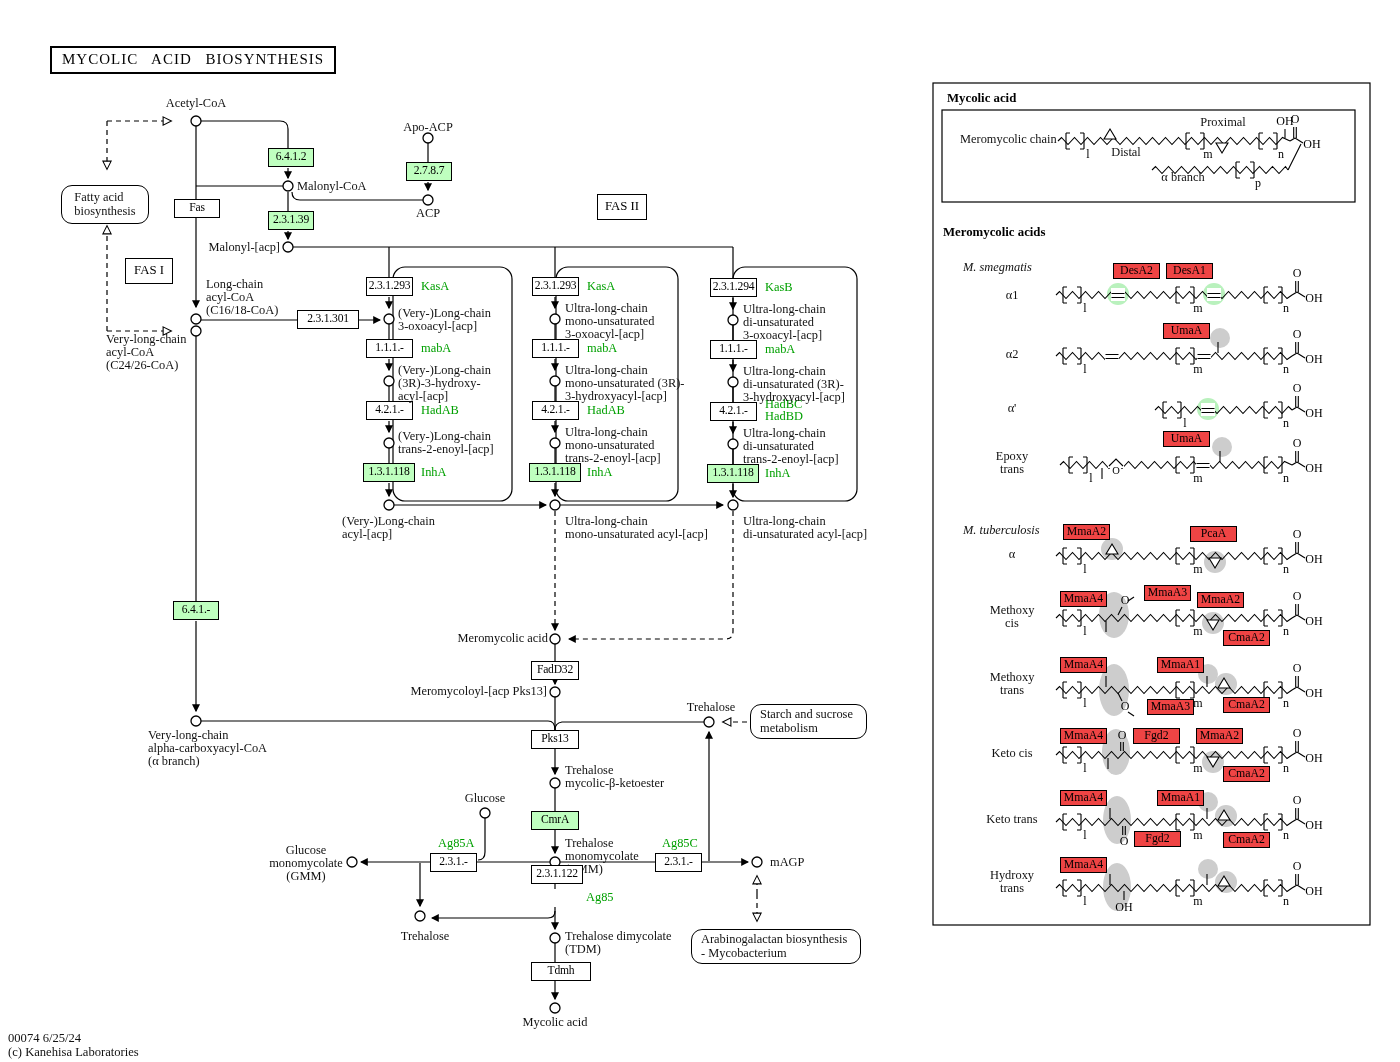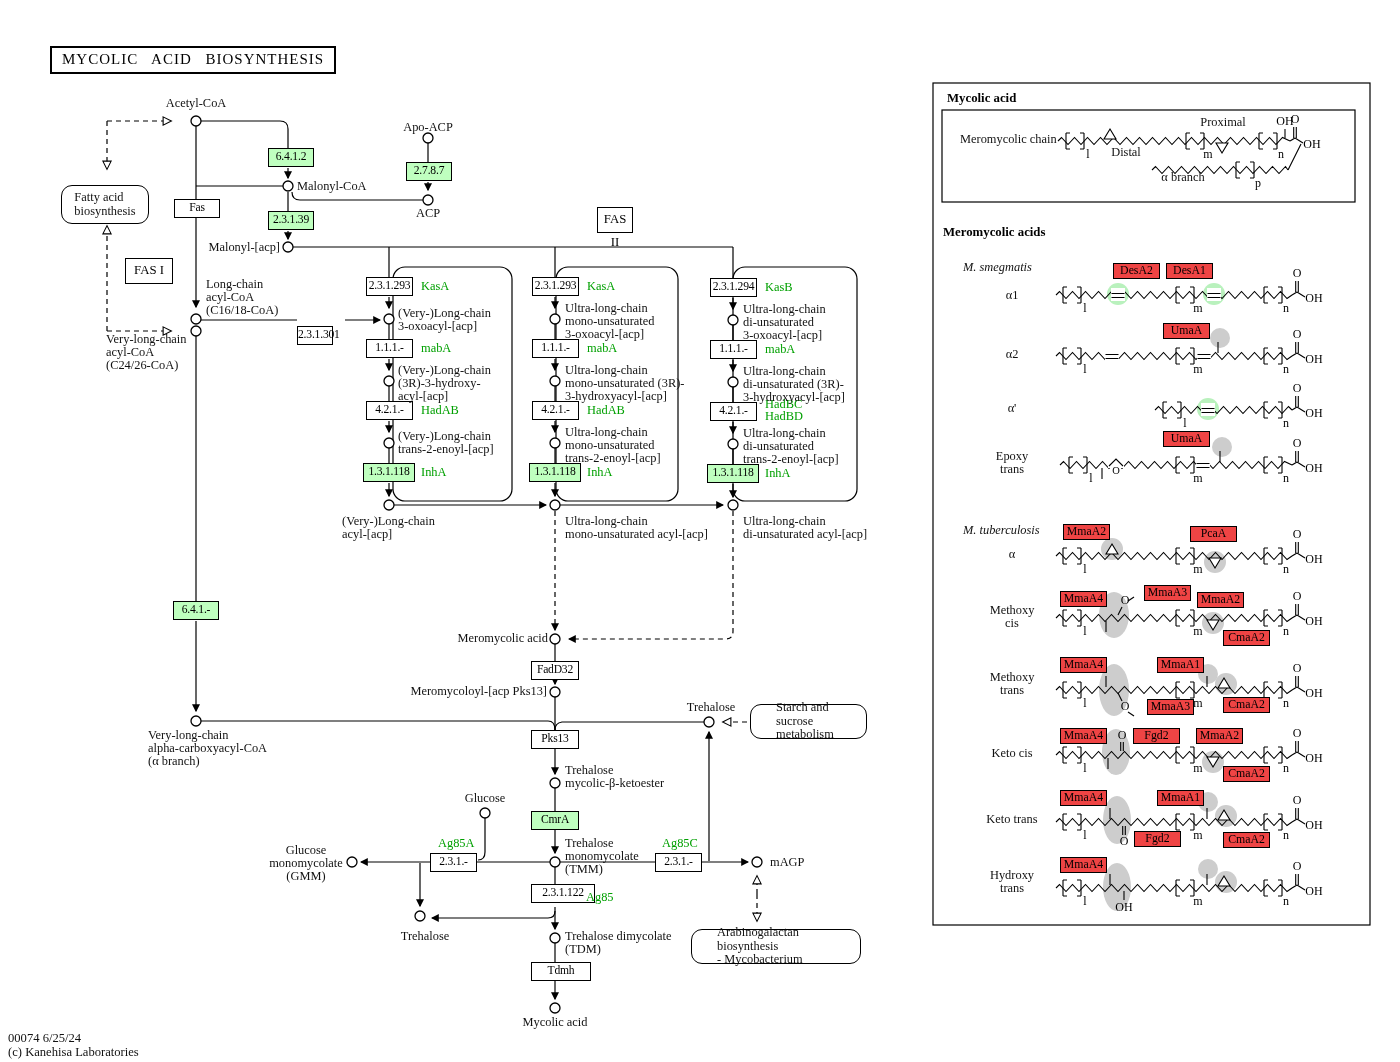--- a/index.html
+++ b/index.html
@@ -7,21 +7,21 @@
   svg{position:absolute;left:0;top:0}
   .lbl{position:absolute;font:12.4px/12.8px "Liberation Serif",serif;color:#111;white-space:pre-line}
   .c{transform:translateX(-50%);text-align:center}
   .r{transform:translateX(-100%);text-align:right}
   .ebox{position:absolute;box-sizing:border-box;height:19px;border:1.2px solid #000;background:#fff;font:11.6px/16px "Liberation Serif",serif;text-align:center;color:#000;letter-spacing:-0.2px}
   .green{background:#bfffbf}
   .tall{height:26px;line-height:23px;font-size:12.8px;letter-spacing:0}
   .gene{position:absolute;font:12.4px/12.8px "Liberation Serif",serif;color:#00a000}
   .plink{position:absolute;box-sizing:border-box;border:1.3px solid #000;border-radius:11px;background:#fff;font:12.4px/13.4px "Liberation Serif",serif;display:flex;align-items:center;white-space:pre-line;color:#111}
   .ctr{justify-content:center;text-align:left}
-  .lft{padding-left:25px}
+  .lft{padding-left:9px}
   .rbox{position:absolute;box-sizing:border-box;width:47px;height:16px;border:1.1px solid #000;background:#ef4444;font:11.8px/13.5px "Liberation Serif",serif;text-align:center;color:#000}
   .hdr{position:absolute;font:bold 12.8px "Liberation Serif",serif;color:#000}
   .sp{position:absolute;font:italic 12.4px "Liberation Serif",serif;color:#111}
   .rowlbl{position:absolute;font:12.4px/13px "Liberation Serif",serif;transform:translateX(-50%);text-align:center;color:#111}
   .title{position:absolute;border:2px solid #000;font:15px "Liberation Serif",serif;letter-spacing:1px;word-spacing:9px;padding:3px 10px 4px;background:#fff;color:#000}
   .ftr{position:absolute;font:12.6px/13.8px "Liberation Serif",serif;white-space:pre-line;color:#111}
 </style>
 </head>
 <body>
 
@@ -360,31 +360,31 @@
 
   <div class="lbl c" style="left:196px;top:97px">Acetyl-CoA</div>
   <div class="lbl c" style="left:428px;top:121px">Apo-ACP</div>
   <div class="lbl" style="left:297px;top:180px">Malonyl-CoA</div>
   <div class="lbl c" style="left:428px;top:207px">ACP</div>
   <div class="lbl r" style="left:280px;top:241px">Malonyl-[acp]</div>
   <div class="plink ctr" style="left:61px;top:185px;width:88px;height:39px">Fatty acid
 biosynthesis</div>
   <div class="ebox" style="left:174px;top:199px;width:46px">Fas</div>
   <div class="ebox tall" style="left:125px;top:258px;width:48px">FAS I</div>
-  <div class="ebox tall" style="left:597px;top:207px;width:36px">FAS II</div>
+  <div class="ebox tall" style="left:597px;top:194px;width:50px">FAS II</div>
   <div class="lbl" style="left:206px;top:278px">Long-chain
 acyl-CoA
 (C16/18-CoA)</div>
   <div class="lbl" style="left:106px;top:333px">Very-long-chain
 acyl-CoA
 (C24/26-CoA)</div>
   <div class="ebox green" style="left:268px;top:148px;width:46px">6.4.1.2</div>
   <div class="ebox green" style="left:406px;top:162px;width:46px">2.7.8.7</div>
   <div class="ebox green" style="left:268px;top:211px;width:46px">2.3.1.39</div>
-  <div class="ebox" style="left:297px;top:326px;width:36px">2.3.1.301</div>
+  <div class="ebox" style="left:297px;top:310px;width:62px">2.3.1.301</div>
   <div class="ebox green" style="left:173px;top:601px;width:46px">6.4.1.-</div>
   <div class="lbl" style="left:148px;top:729px">Very-long-chain
 alpha-carboxyacyl-CoA
 (α branch)</div>
 
   <div class="ebox" style="left:366px;top:277px;width:47px">2.3.1.293</div>
   <div class="gene" style="left:421px;top:280px">KasA</div>
   <div class="ebox" style="left:366px;top:339px;width:47px">1.1.1.-</div>
   <div class="gene" style="left:421px;top:342px">mabA</div>
   <div class="ebox" style="left:366px;top:401px;width:47px">4.2.1.-</div>
@@ -458,21 +458,21 @@
   <div class="gene" style="left:662px;top:837px">Ag85C</div>
   <div class="ebox" style="left:430px;top:853px;width:47px">2.3.1.-</div>
   <div class="ebox" style="left:655px;top:853px;width:47px">2.3.1.-</div>
   <div class="lbl" style="left:565px;top:837px">Trehalose
 monomycolate
 (TMM)</div>
   <div class="lbl c" style="left:306px;top:844px">Glucose
 monomycolate
 (GMM)</div>
   <div class="lbl" style="left:770px;top:856px">mAGP</div>
-  <div class="ebox" style="left:531px;top:884px;width:64px">2.3.1.122</div>
+  <div class="ebox" style="left:531px;top:865px;width:52px">2.3.1.122</div>
   <div class="gene" style="left:586px;top:891px">Ag85</div>
   <div class="lbl c" style="left:425px;top:930px">Trehalose</div>
   <div class="lbl" style="left:565px;top:930px">Trehalose dimycolate
 (TDM)</div>
   <div class="ebox" style="left:531px;top:962px;width:60px">Tdmh</div>
   <div class="plink lft" style="left:691px;top:929px;width:170px;height:35px">Arabinogalactan biosynthesis
 - Mycobacterium</div>
   <div class="lbl c" style="left:555px;top:1016px">Mycolic acid</div>
 
   <div class="hdr" style="left:947px;top:91px">Mycolic acid</div>

